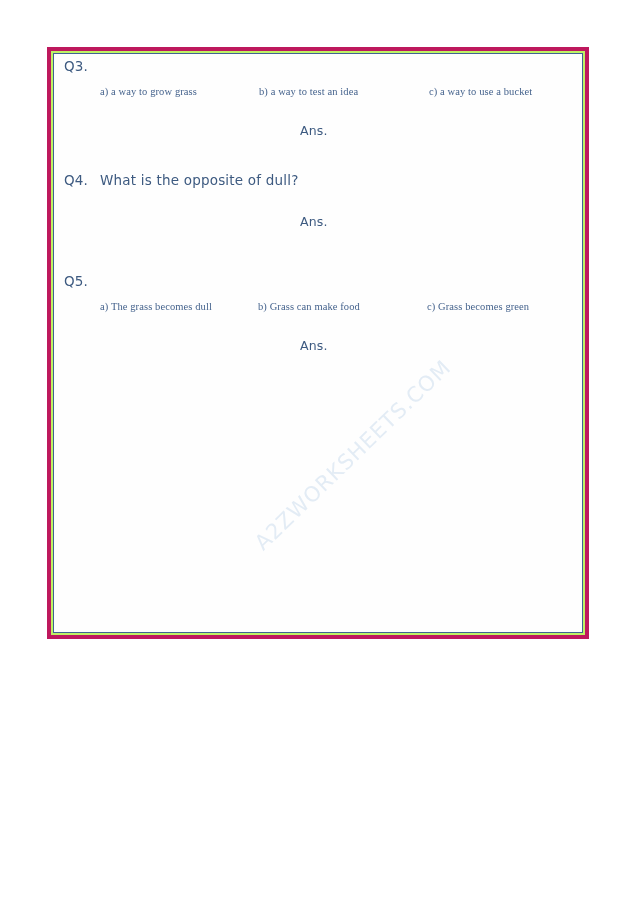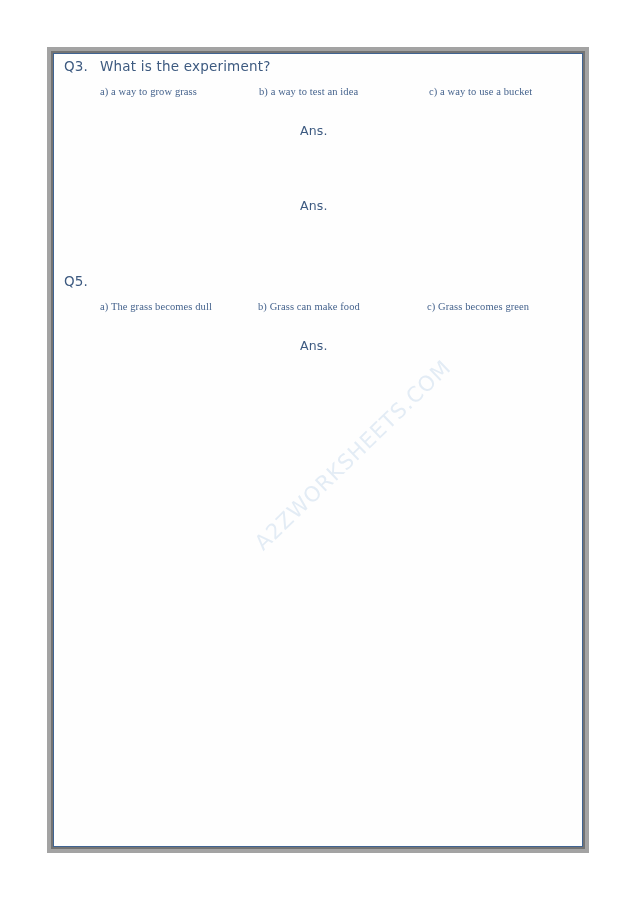--- a/index.html
+++ b/index.html
@@ -14,24 +14,24 @@
     overflow: hidden;
     font-family: "DejaVu Sans", sans-serif;
   }
 
   
   #worksheet-frame {
     position: absolute;
     left: 47px;
     top: 47px;
     width: 542px;
-    height: 806px;
+    height: 592px;
     box-sizing: border-box;
-    border: 4px solid #a3a3a3;
-    background: #737373;
+    border: 4px solid #be185d;
+    background: #bef264;
   }
   #worksheet-inner-frame {
     position: absolute;
     left: 0; top: 0; right: 0; bottom: 0;
     box-sizing: border-box;
     border: 1px solid #3f6392;
     margin: 2px;
     background: #fefefe;
   }
 
@@ -115,34 +115,37 @@
 <body>
 
 <div id="worksheet-frame">
   <div id="worksheet-inner-frame">
 
     <div id="sheet-body">
 
       <div class="question-block" style="position:absolute; left:10px; top:4px; right:10px;">
         <div class="q-row">
           <span class="q-number">Q3.</span>
-          <span class="q-text">What is the experiment?</span>
         </div>
         <div class="options-row" style="margin-top:12px;">
           <span style="width:159px; display:inline-block;">a) a way to grow grass</span>
           <span style="width:170px; display:inline-block;">b) a way to test an idea</span>
           <span style="display:inline-block;text-align:right;">c) a way to use a bucket</span>
         </div>
         <div class="ans-row" style="margin-top:26px;">
           <span class="ans-label">Ans.</span>
           <span class="ans-line"></span>
         </div>
       </div>
 
       <div class="question-block" style="position:absolute; left:10px; top:118px; right:10px;">
+        <div class="q-row">
+          <span class="q-number">Q4.</span>
+          <span class="q-text">What is the opposite of dull?</span>
+        </div>
         <div class="ans-row" style="margin-top:26px;">
           <span class="ans-label">Ans.</span>
           <span class="ans-line"></span>
         </div>
       </div>
 
       <div class="question-block" style="position:absolute; left:10px; top:219px; right:10px;">
         <div class="q-row">
           <span class="q-number">Q5.</span>
         </div>

